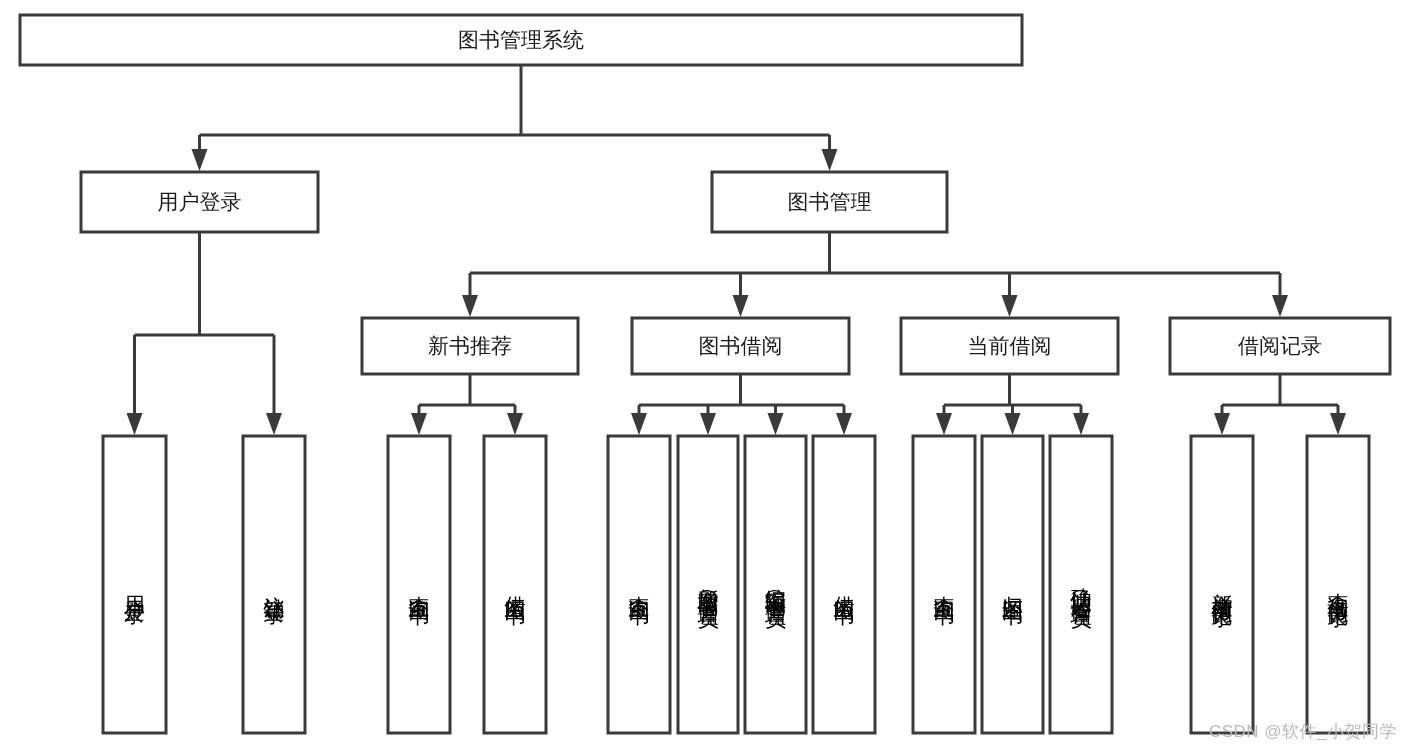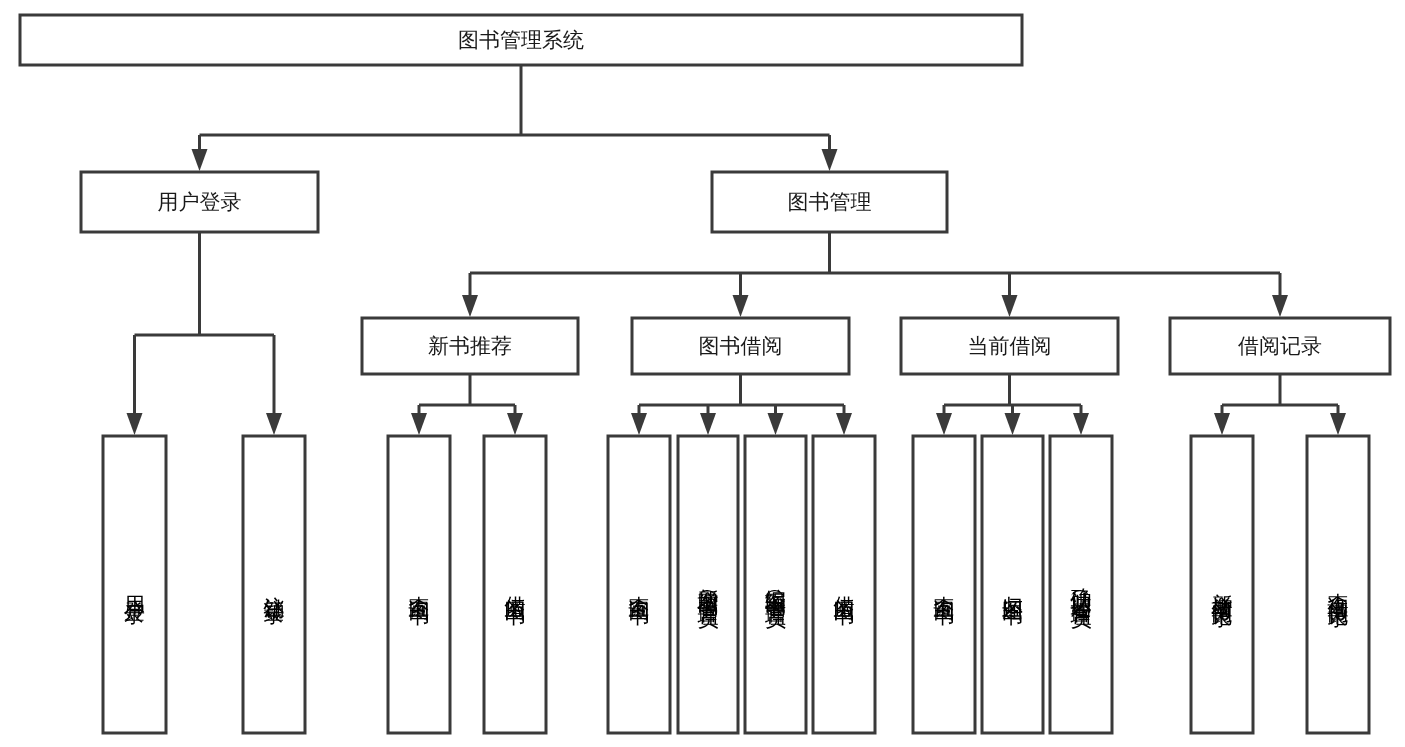--- a/index.html
+++ b/index.html
@@ -230,13 +230,14 @@
             </div></foreignObject>
         </g>
         <g>
           <rect x="1307" y="436" width="62" height="297" class="node-rect"></rect>
           <foreignObject x="1307" y="436" width="62" height="297"><div xmlns="http://www.w3.org/1999/xhtml" style="width: 62px; height: 297px; display: flex; align-items: center; justify-content: center;">
               <span class="node-label-v">查询借阅记录</span>
             </div></foreignObject>
         </g>
       </g>
   </svg>
+  <div class="watermark">CSDN @软件_小贺同学</div>
 </div>
 
 </body></html>

